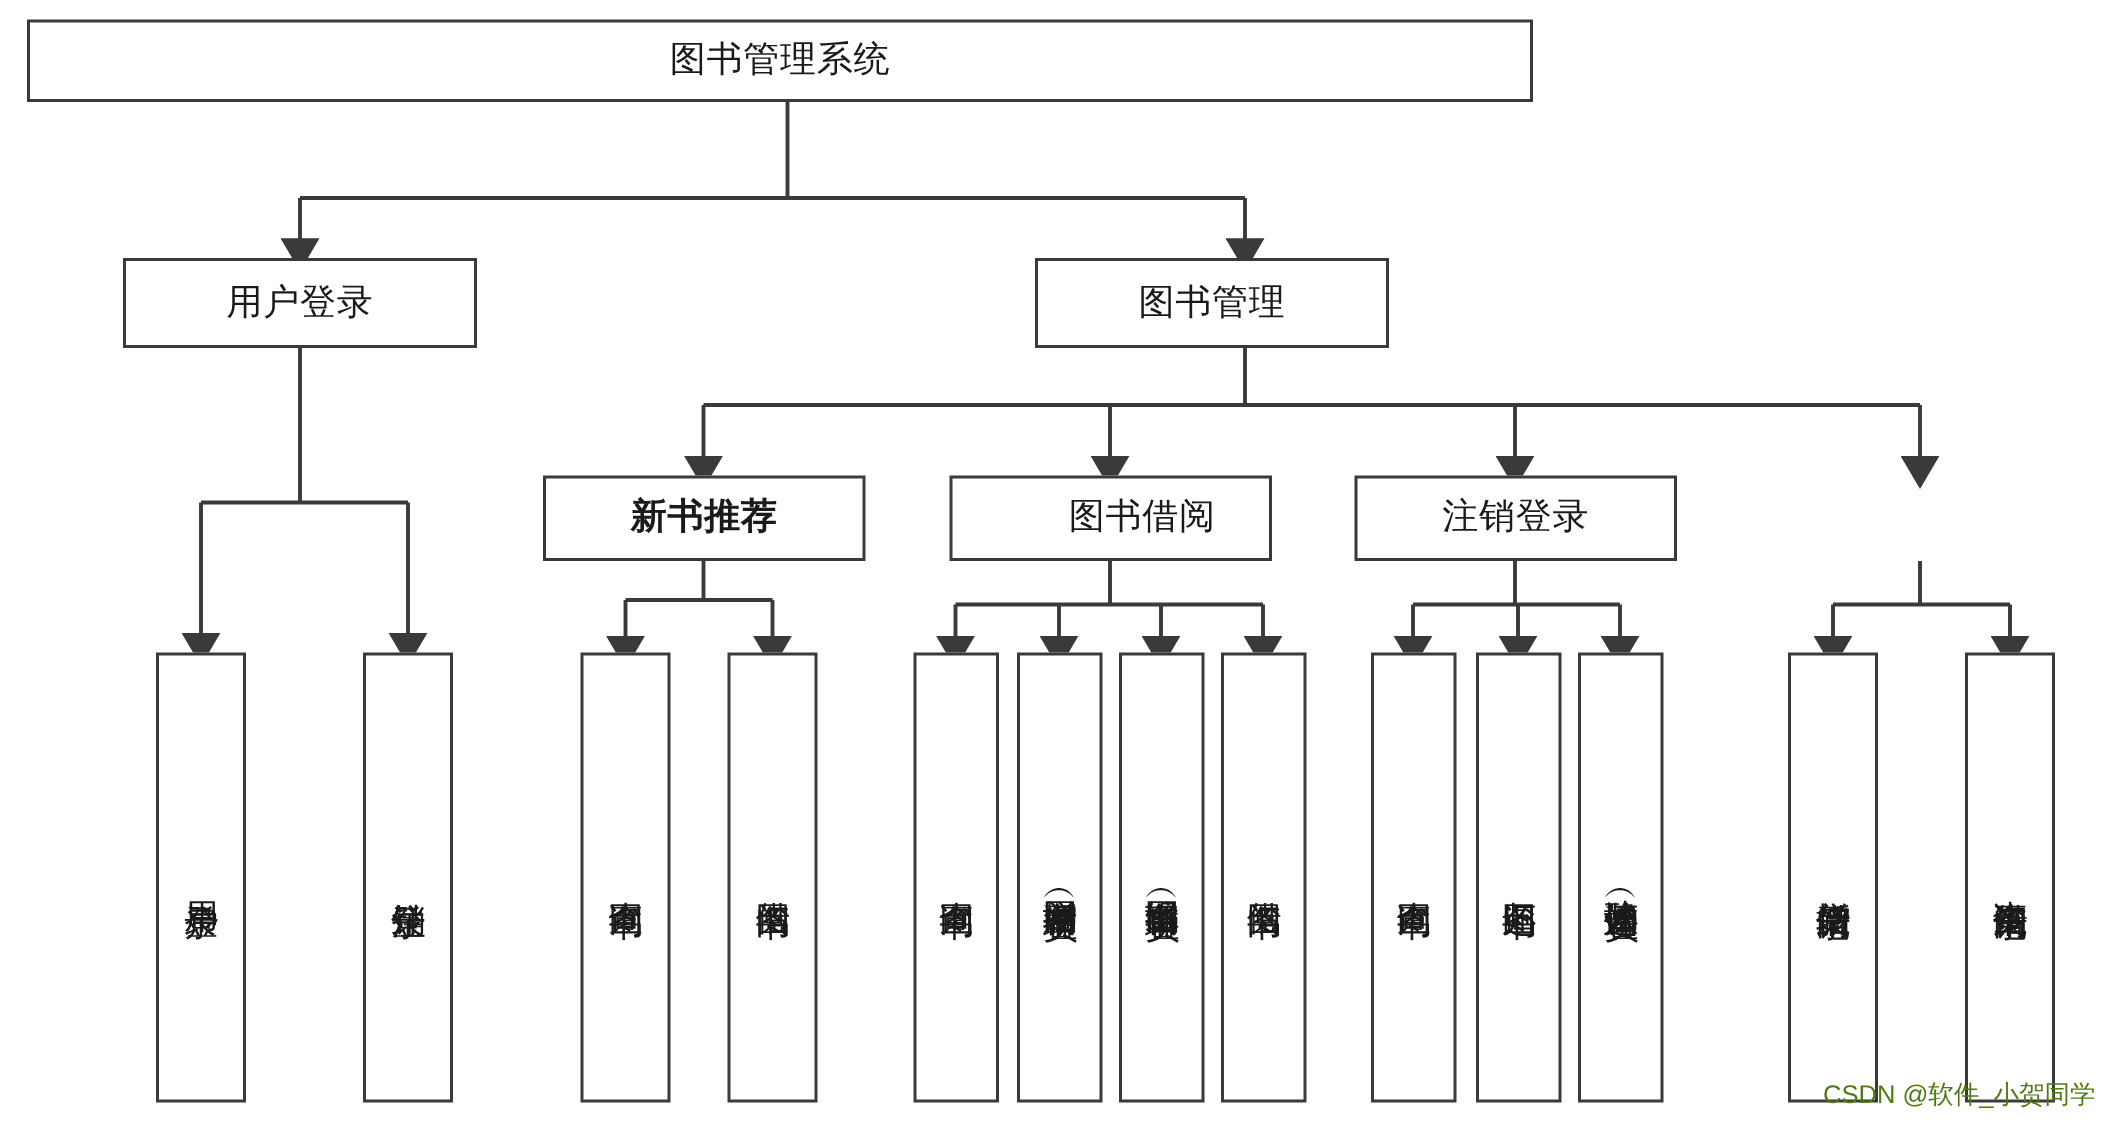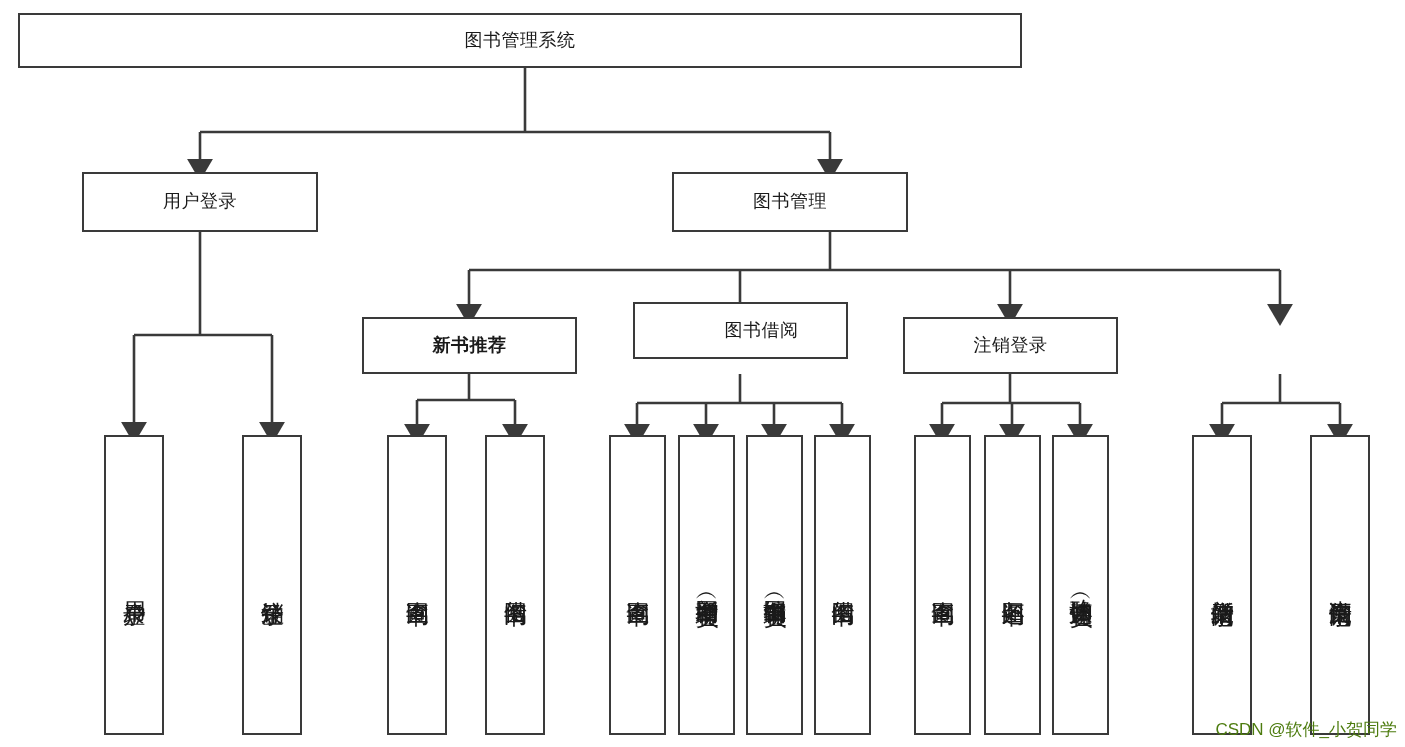--- a/index.html
+++ b/index.html
@@ -31,21 +31,21 @@
     border: 2.5px solid #3a3a3a;
     background: #ffffff;
     color: #1a1a1a;
   }
   .node-box.horizontal {
     display: flex;
     align-items: center;
     justify-content: center;
   }
   .node-label-h {
-    font-size: 18px;
+    font-size: 24px;
     line-height: 1.2;
     letter-spacing: 0.5px;
     white-space: nowrap;
   }
   .node-box.vertical {
     display: flex;
     align-items: center;
     justify-content: center;
   }
   .node-label-v {
@@ -123,28 +123,28 @@
     </g>
   </svg>
 
   <div class="node-box horizontal" id="node-root" style="left: 18px; top: 13px; width: 1004px; height: 55px;">
     <span class="node-label-h">图书管理系统</span>
   </div>
 
   <div class="node-box horizontal" id="node-l2-0" style="left: 82px; top: 172px; width: 236px; height: 60px;">
     <span class="node-label-h">用户登录</span>
   </div>
-  <div class="node-box horizontal" id="node-l2-1" style="left: 672px; top: 172px; width: 236px; height: 60px;">
+  <div class="node-box horizontal" id="node-l2-1" style="left: 690px; top: 172px; width: 236px; height: 60px;">
     <span class="node-label-h">图书管理</span>
   </div>
 
   <div class="node-box horizontal" id="node-l3-0" style="left: 362px; top: 317px; width: 215px; height: 57px; font-weight: bold;">
     <span class="node-label-h">新书推荐</span>
   </div>
-  <div class="node-box horizontal" id="node-l3-1" style="left: 633px; top: 302px; width: 215px; height: 57px; padding-left: 42px;">
+  <div class="node-box horizontal" id="node-l3-1" style="left: 633px; top: 317px; width: 215px; height: 57px; padding-left: 42px;">
     <span class="node-label-h">图书借阅</span>
   </div>
   <div class="node-box horizontal" id="node-l3-2" style="left: 903px; top: 317px; width: 215px; height: 57px;">
     <span class="node-label-h">注销登录</span>
   </div>
 
   <div class="node-box vertical" id="node-leaf-0" style="left: 104px; top: 435px; width: 60px; height: 300px;">
     <span class="node-label-v">用户登录</span>
   </div>
   <div class="node-box vertical" id="node-leaf-1" style="left: 242px; top: 435px; width: 60px; height: 300px;">

